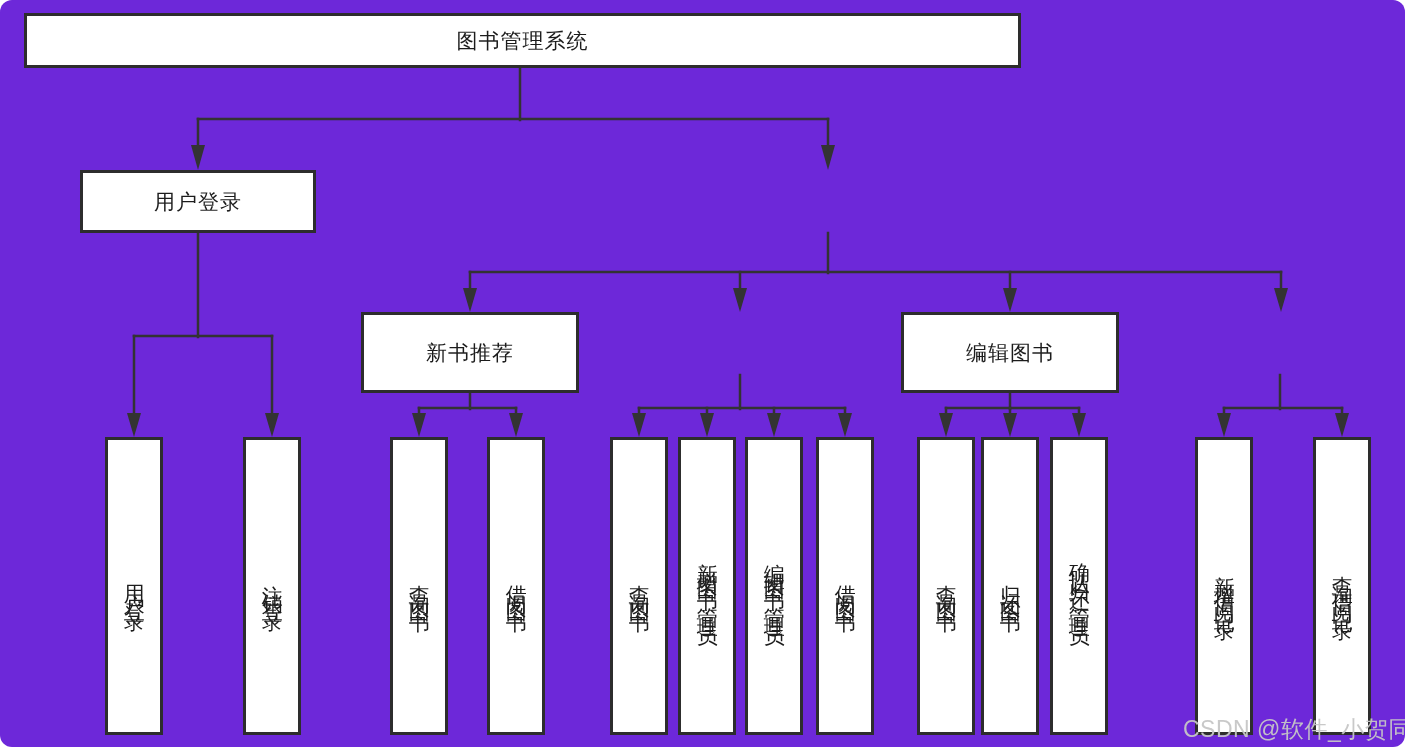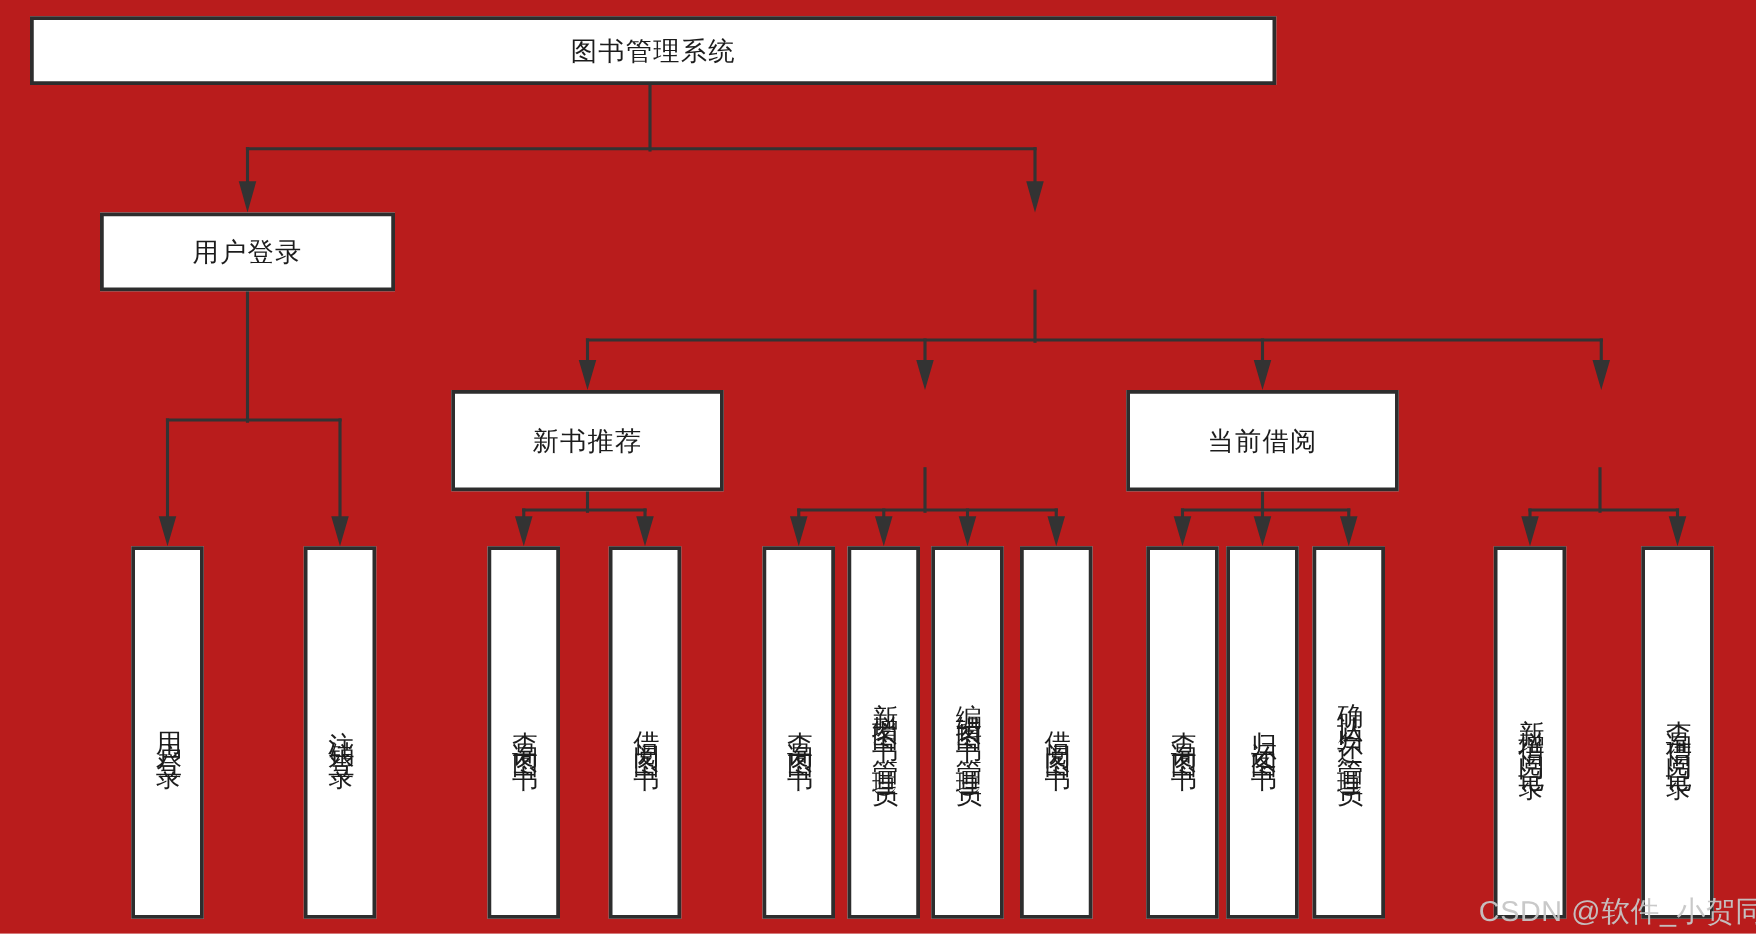--- a/index.html
+++ b/index.html
@@ -1,18 +1,18 @@
 <!DOCTYPE html>
 <html><head>
 <meta charset="utf-8">
 <style>
   html,body { margin:0; padding:0; background:#ffffff; }
   #stage {
-    position:relative; width:1405px; height:747px; background:#b91c1c;
-    font-family:"Liberation Sans","DejaVu Sans",sans-serif; overflow:hidden;
+    position:relative; width:1405px; height:747px; background:#6d28d9;
+    font-family:"Liberation Sans","DejaVu Sans",sans-serif; overflow:hidden;border-radius:12px;
   }
   #connectors { position:absolute; left:0; top:0; z-index:0; }
   #connectors line { stroke:#333333; stroke-width:2.5; stroke-linecap:square; }
   #connectors polygon { fill:#333333; stroke:none; }
   .box {
     position:absolute; box-sizing:border-box; border:3px solid #2d2d2d;
     background:#ffffff; display:flex; align-items:center; justify-content:center;
     z-index:1;
   }
   .h-label { font-size:21px; color:#1c1c1c; letter-spacing:1px; white-space:nowrap; }
@@ -116,21 +116,21 @@
   </div>
 
   <div class="box n-l2a">
     <span class="h-label">用户登录</span>
   </div>
 
   <div class="box l3 n-l3a">
     <span class="h-label">新书推荐</span>
   </div>
   <div class="box l3 n-l3c">
-    <span class="h-label">当前借阅</span>
+    <span class="h-label">编辑图书</span>
   </div>
 
   <div class="box leaf n-g1a">
     <span class="v-label">用户登录</span>
   </div>
   <div class="box leaf n-g1b">
     <span class="v-label">注销登录</span>
   </div>
 
   <div class="box leaf n-g2a">

